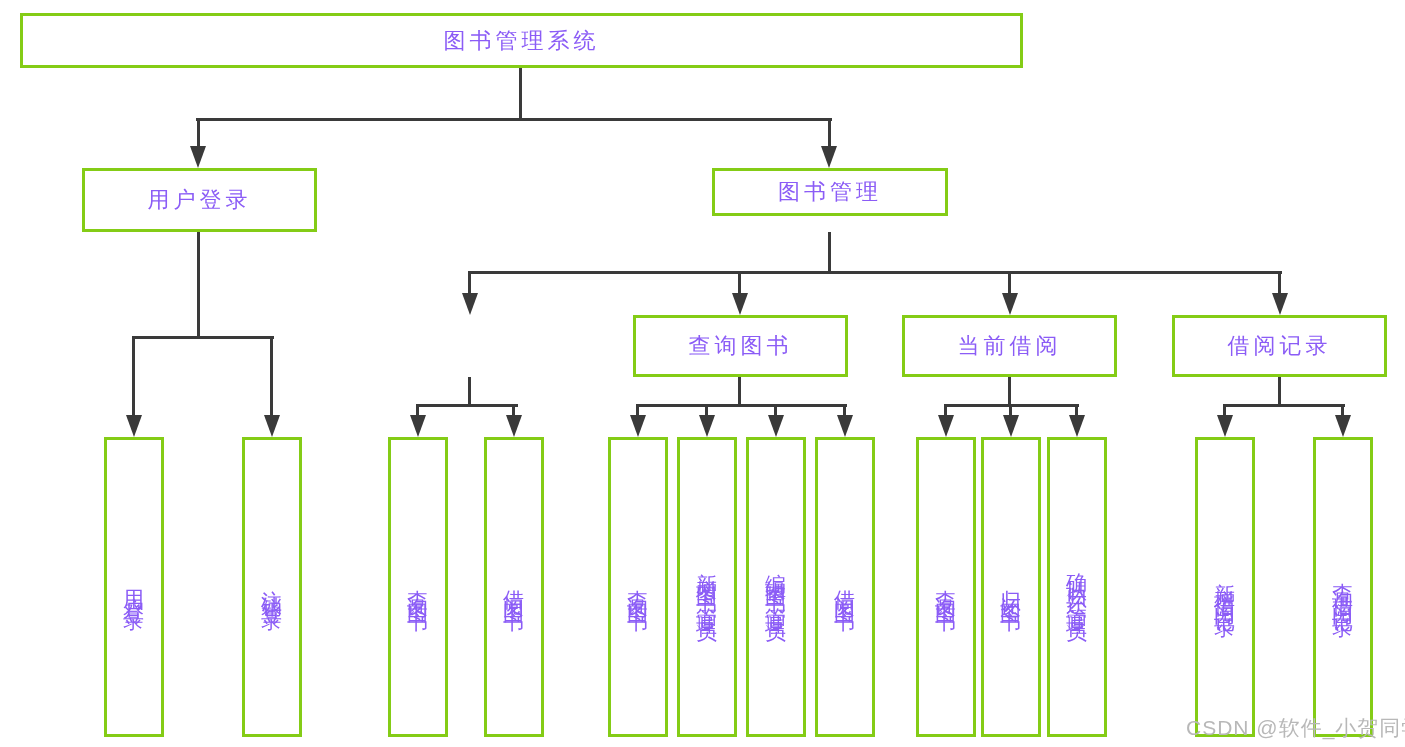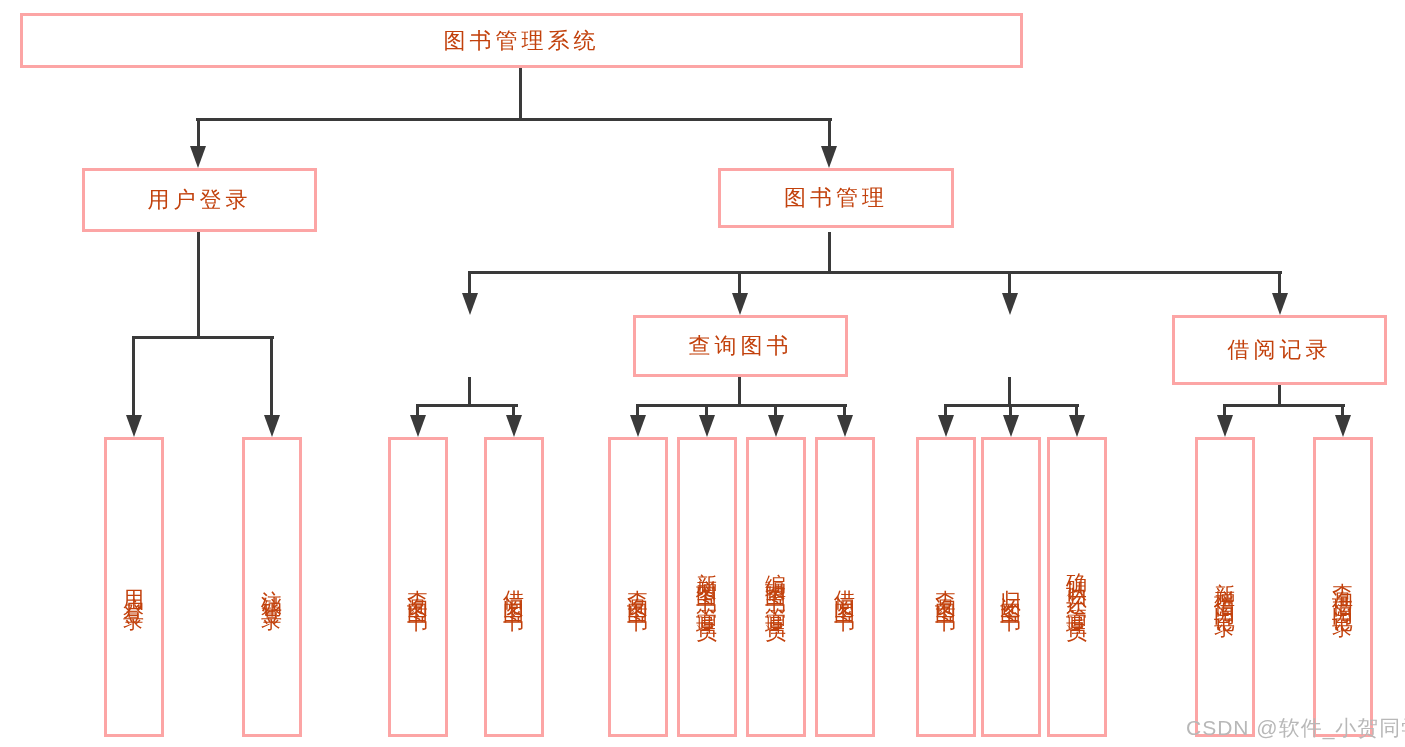--- a/index.html
+++ b/index.html
@@ -2,22 +2,22 @@
 <html><head>
 <meta charset="utf-8">
 <style>
   html,body{margin:0;padding:0;background:#fff;}
   #canvas{
     position:relative;width:1405px;height:747px;background:#fff;overflow:hidden;
     font-family:"Liberation Sans", sans-serif;
   }
   .box{
     position:absolute;box-sizing:border-box;background:#fff;
-    border:3px solid #fca5a5;display:flex;align-items:center;justify-content:center;
-    color:#c2410c;font-size:22px;letter-spacing:4px;white-space:nowrap;z-index:2;
+    border:3px solid #84cc16;display:flex;align-items:center;justify-content:center;
+    color:#8b5cf6;font-size:22px;letter-spacing:4px;white-space:nowrap;z-index:2;
   }
   .leaf{
     writing-mode:vertical-rl;text-orientation:mixed;
     font-size:21px;letter-spacing:7px;line-height:1.1;
   }
   .vl,.hl{position:absolute;background:#3a3a3a;z-index:1;}
   .vl{width:3px;}
   .hl{height:3px;}
   .ar{
     position:absolute;width:0;height:0;z-index:1;
@@ -31,27 +31,28 @@
 </style>
 </head>
 <body>
 
 <div id="canvas">
 
   <div class="box" style="left:20px;top:13px;width:1003px;height:55px;">图书管理系统</div>
 
   <div class="box" style="left:82px;top:168px;width:235px;height:64px;">用户登录</div>
 
-  <div class="box" style="left:712px;top:168px;width:236px;height:60px;margin-left:6px;">图书管理</div>
+  <div class="box" style="left:712px;top:168px;width:236px;height:48px;">图书管理</div>
 
 
   <div class="box" style="left:633px;top:315px;width:215px;height:62px;">查询图书</div>
 
+  <div class="box" style="left:902px;top:315px;width:215px;height:62px;">当前借阅</div>
 
-  <div class="box" style="left:1172px;top:315px;width:215px;height:70px;">借阅记录</div>
+  <div class="box" style="left:1172px;top:315px;width:215px;height:62px;">借阅记录</div>
 
   <div class="box leaf" style="left:104px;top:437px;width:60px;height:300px;">用户登录</div>
   <div class="box leaf" style="left:242px;top:437px;width:60px;height:300px;">注销登录</div>
 
   <div class="box leaf" style="left:388px;top:437px;width:60px;height:300px;">查询图书</div>
   <div class="box leaf" style="left:484px;top:437px;width:60px;height:300px;">借阅图书</div>
 
   <div class="box leaf" style="left:608px;top:437px;width:60px;height:300px;">查询图书</div>
   <div class="box leaf" style="left:677px;top:437px;width:60px;height:300px;">新增图书（管理员）</div>
   <div class="box leaf" style="left:746px;top:437px;width:60px;height:300px;">编辑图书（管理员）</div>

